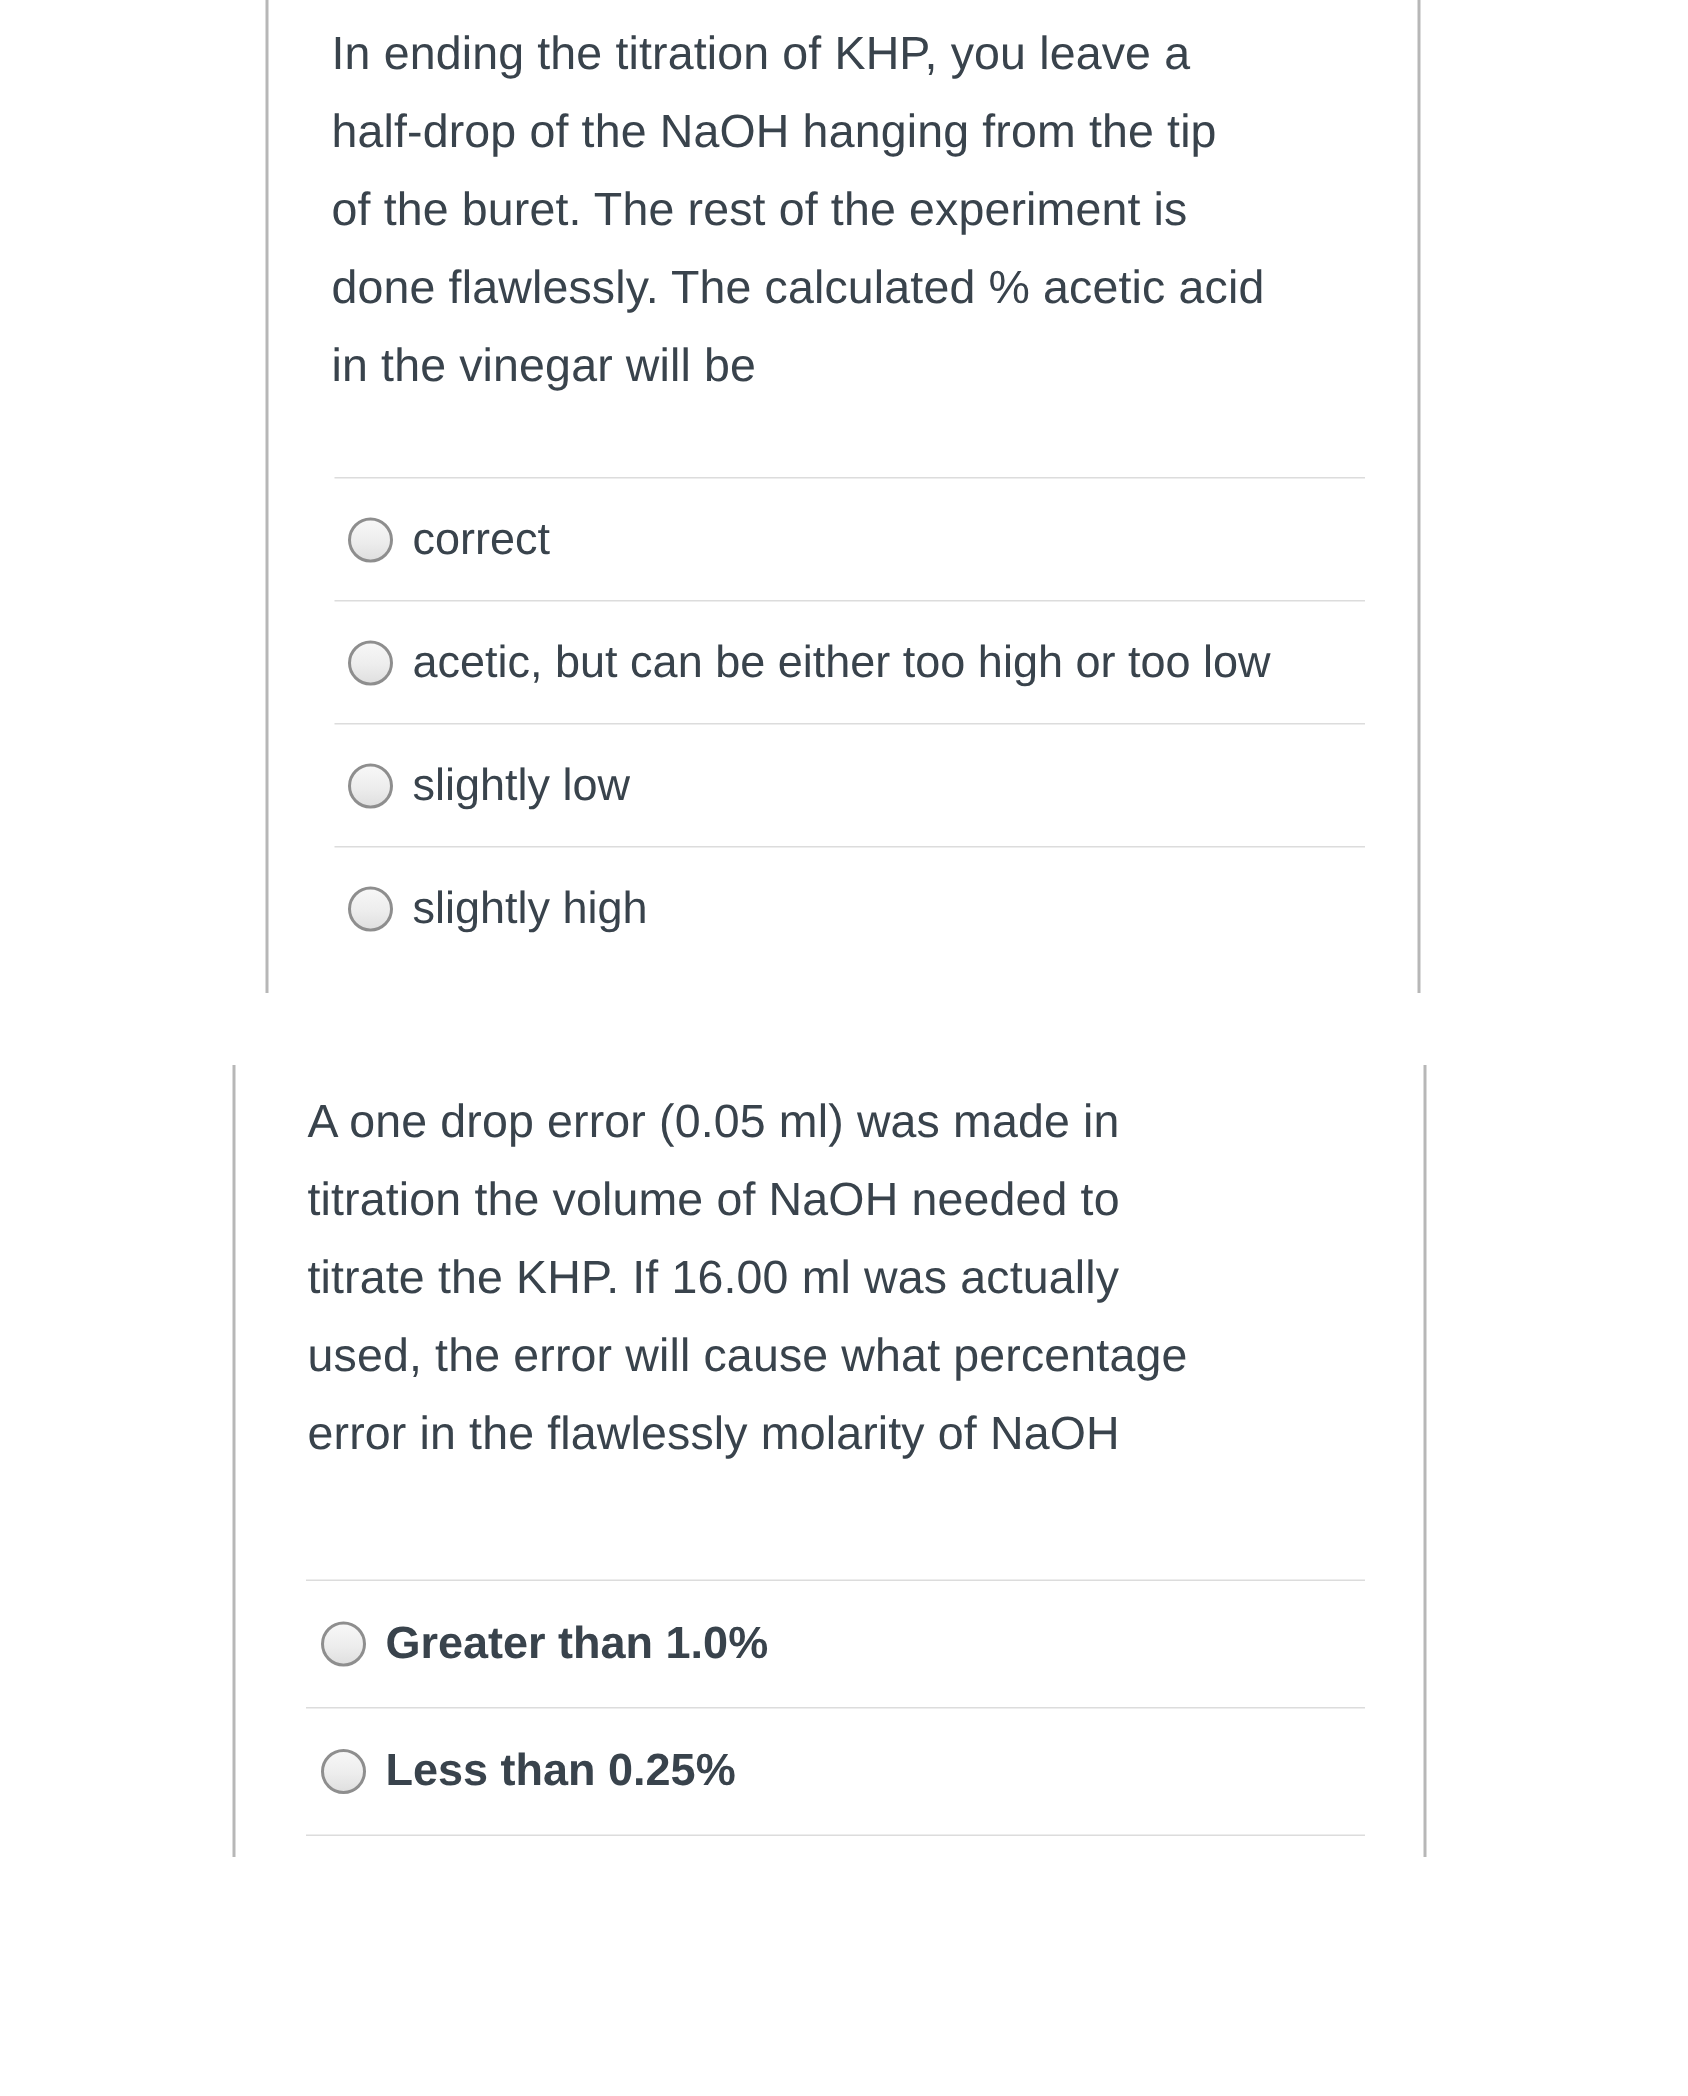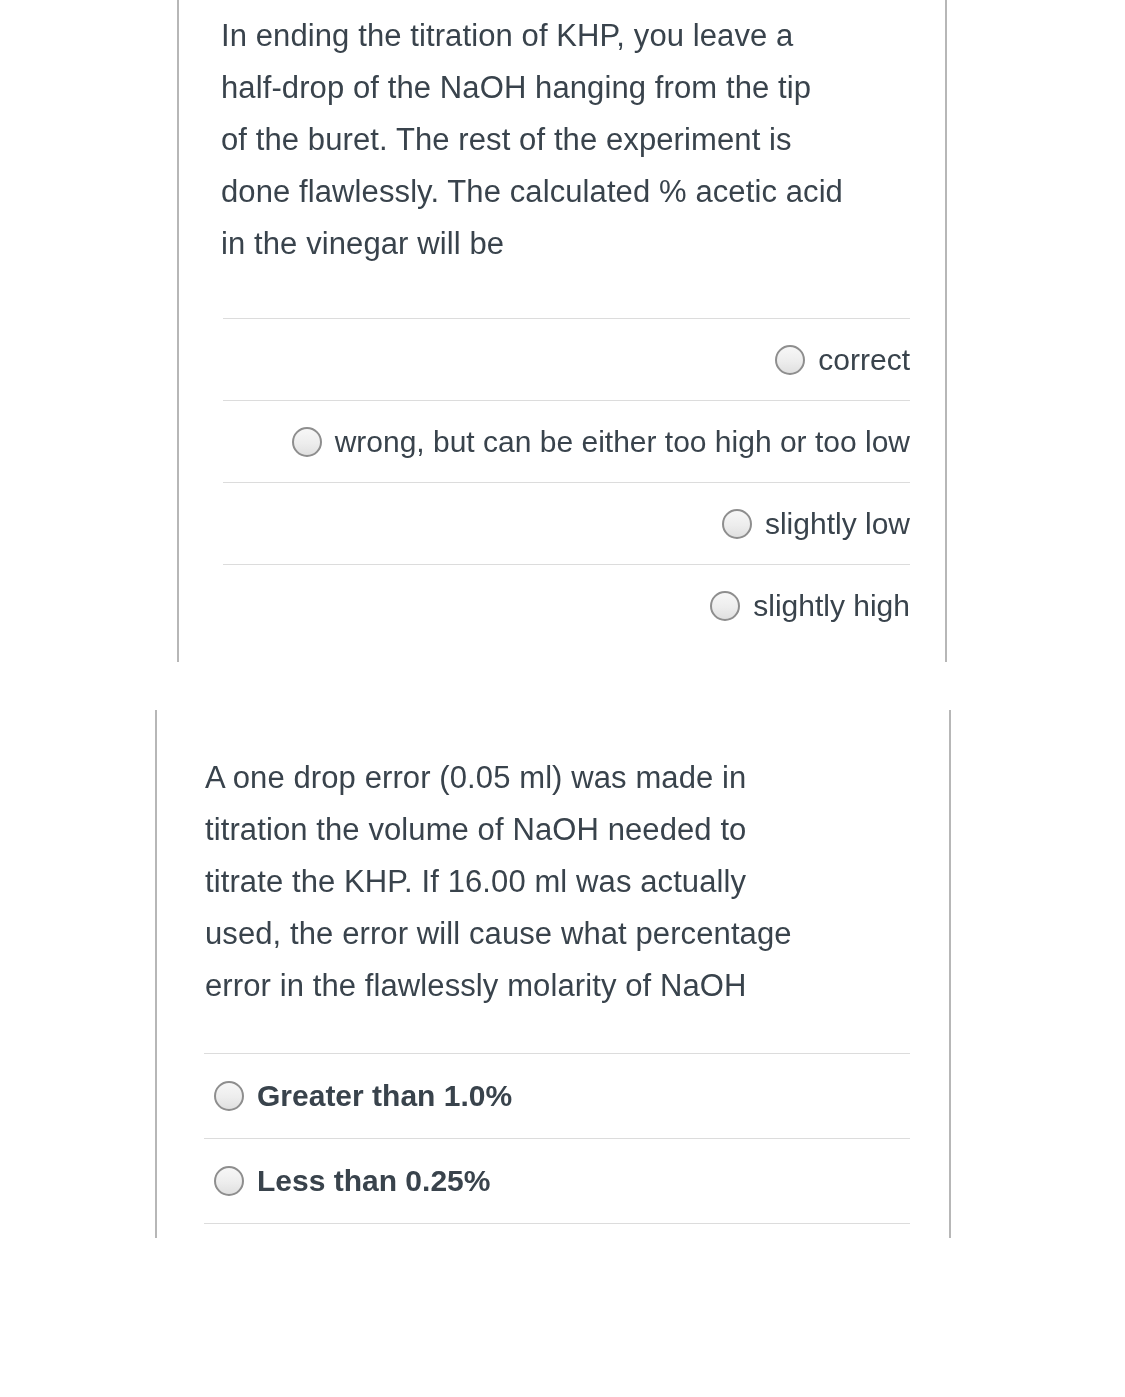--- a/index.html
+++ b/index.html
@@ -35,36 +35,36 @@
     height: 687px;
   }
   .question-text {
     position: absolute;
     color: #39434c;
     font-size: 31px;
     line-height: 52px;
     letter-spacing: 0.1px;
   }
   .card-1 .question-text { left: 42px; top: 10px; }
-  .card-2 .question-text { left: 48px; top: 42px; }
+  .card-2 .question-text { left: 48px; top: 12px; }
   .question-line { white-space: nowrap; }
   .options {
     position: absolute;
     box-sizing: border-box;
   }
   .card-1 .options { left: 44px; top: 318px; width: 687px; }
   .card-2 .options { left: 47px; top: 343px; width: 706px; font-weight: bold; }
   .option-row {
     display: flex;
     align-items: center;
     border-top: 1px solid #dcdcdc;
     box-sizing: border-box;
     cursor: pointer;
   }
-  .card-1 .option-row { height: 82px; padding-left: 9px; justify-content: flex-end; }
+  .card-1 .option-row { height: 82px; padding-left: 9px; }
   .card-2 .option-row { height: 85px; padding-left: 10px; }
   .radio {
     width: 30px;
     height: 30px;
     border: 2px solid #8e8e8e;
     border-radius: 50%;
     background: linear-gradient(180deg, #f7f7f7 0%, #ededed 55%, #e0e0e0 100%);
     box-sizing: border-box;
     flex: 0 0 auto;
     margin-right: 13px;
@@ -98,21 +98,21 @@
       <div class="question-line">in the vinegar will be</div>
     </div>
 
     <div class="options">
       <div class="option-row">
         <span class="radio"></span>
         <span class="option-label">correct</span>
       </div>
       <div class="option-row">
         <span class="radio"></span>
-        <span class="option-label">wrong, but can be either too high or too low</span>
+        <span class="option-label">acetic, but can be either too high or too low</span>
       </div>
       <div class="option-row">
         <span class="radio"></span>
         <span class="option-label">slightly low</span>
       </div>
       <div class="option-row">
         <span class="radio"></span>
         <span class="option-label">slightly high</span>
       </div>
     </div>

